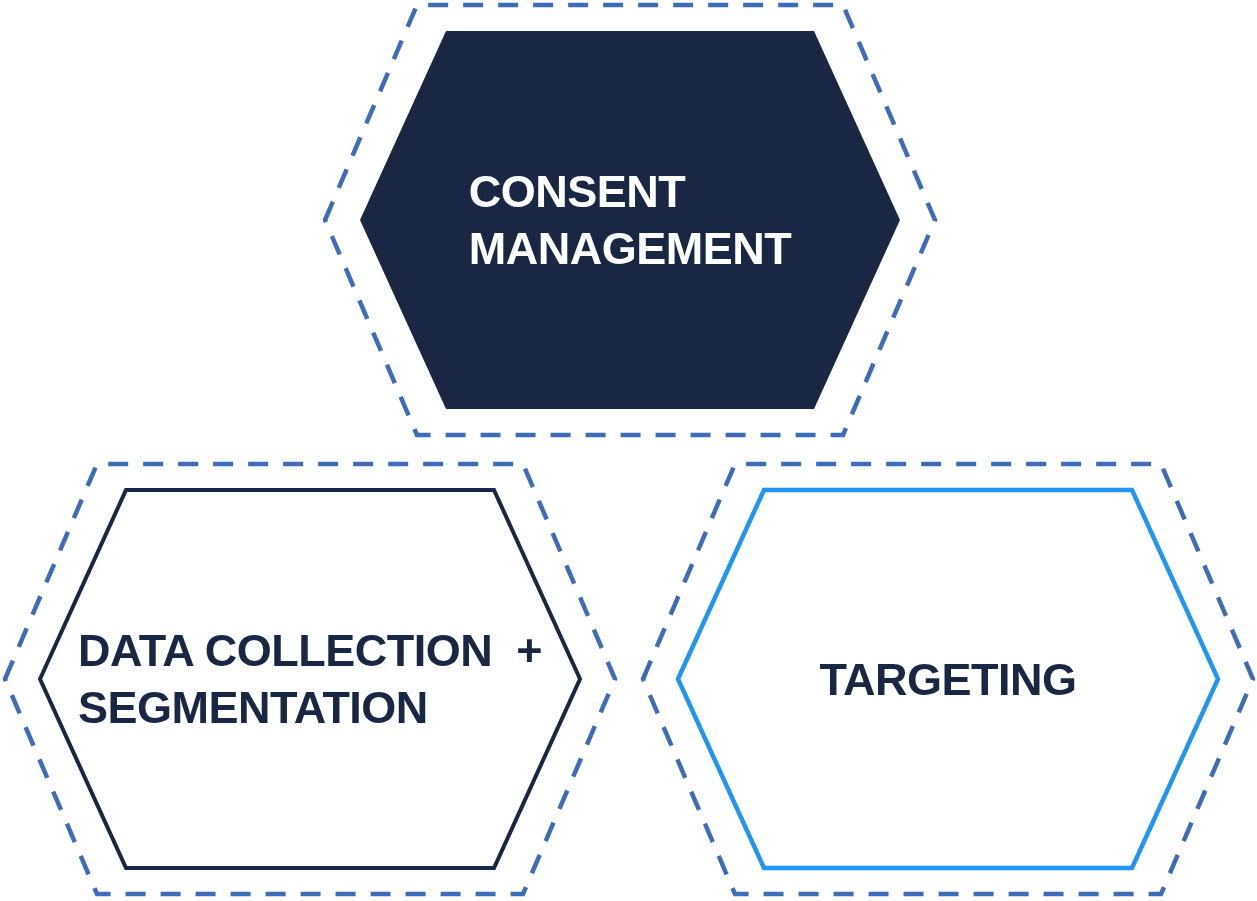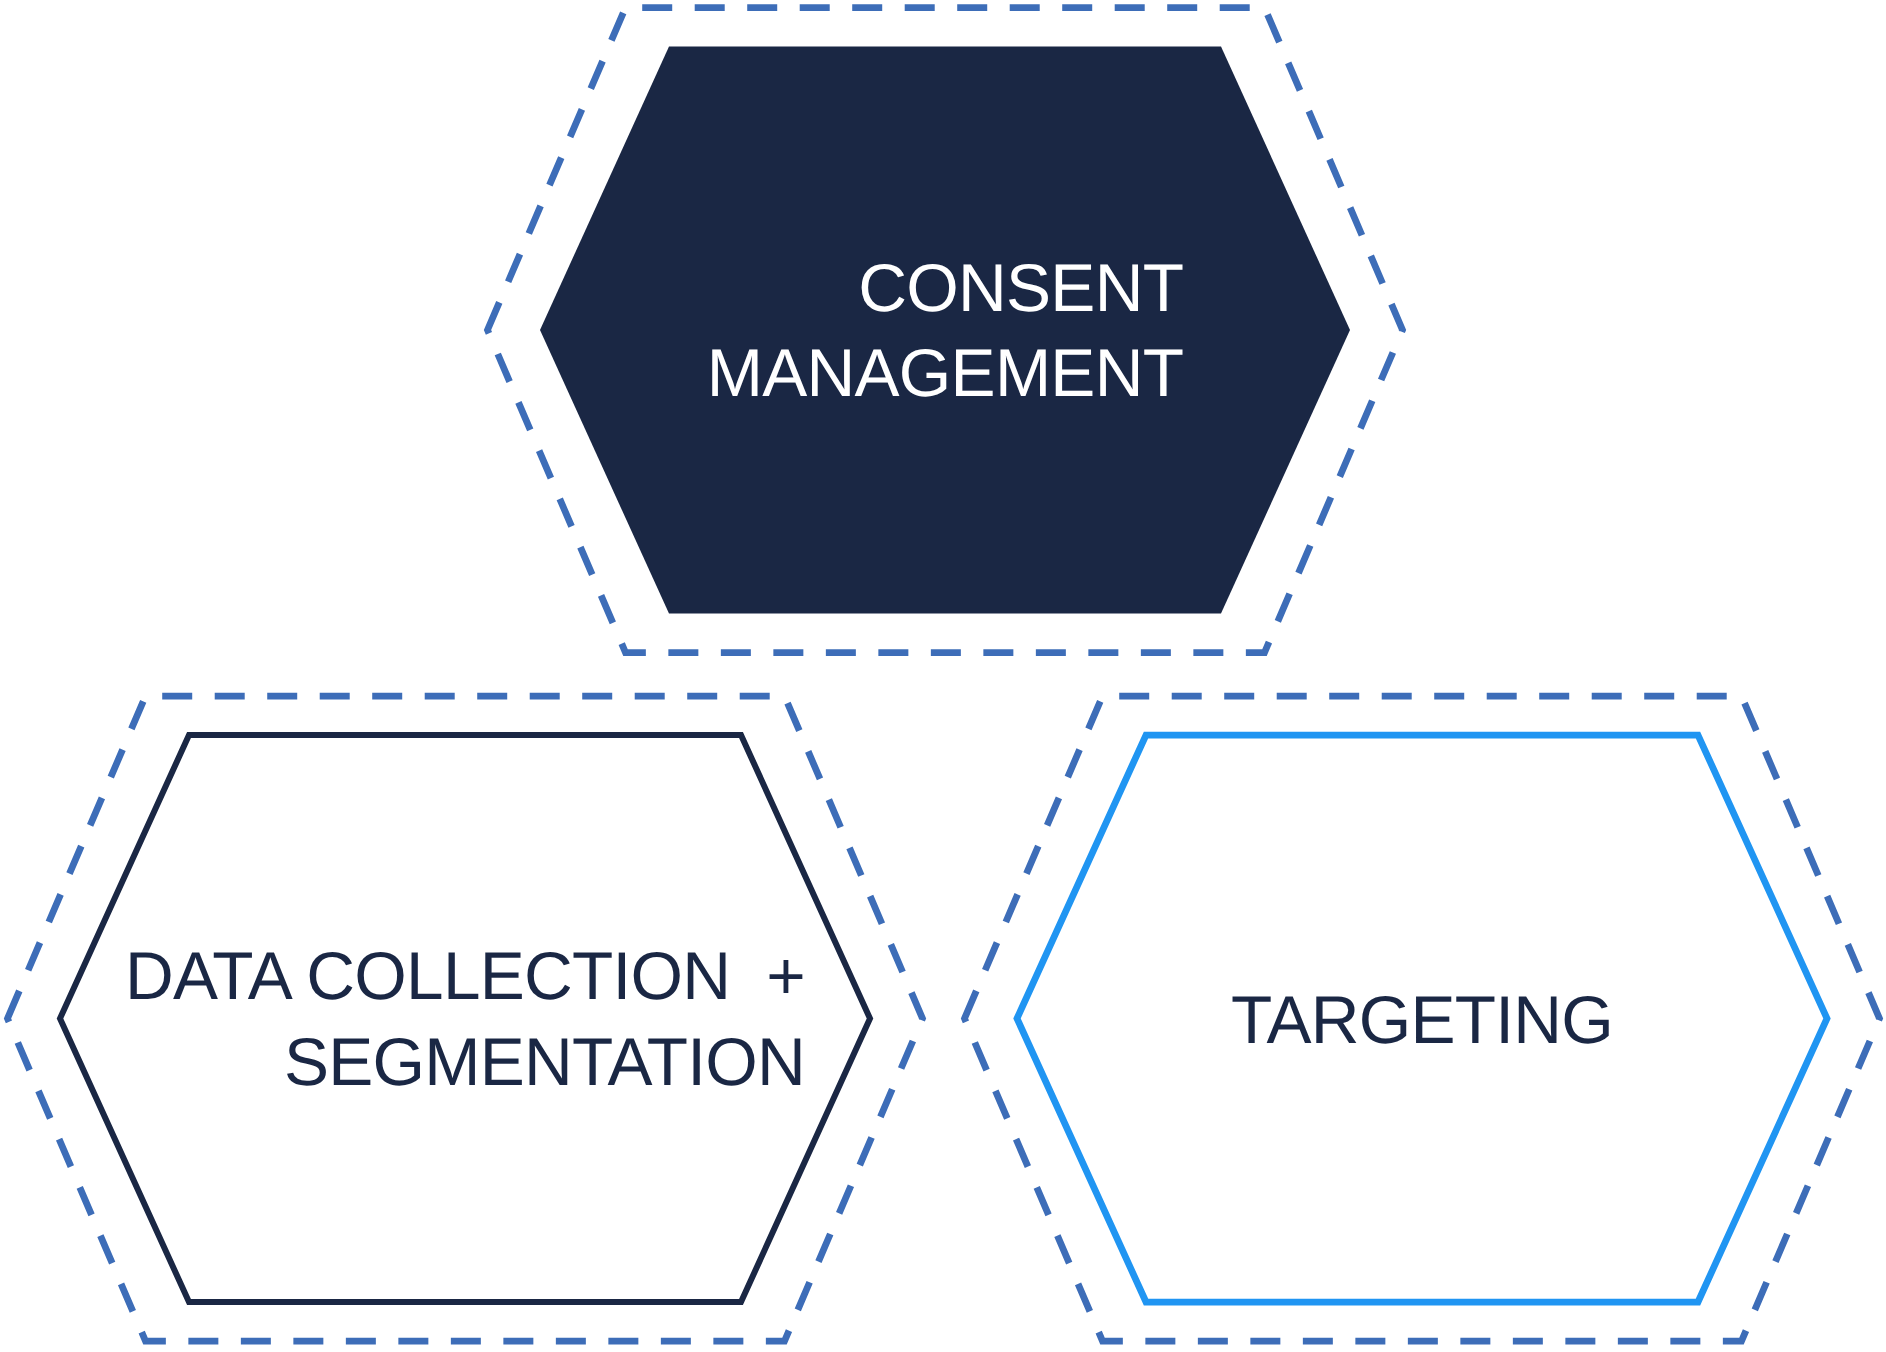--- a/index.html
+++ b/index.html
@@ -39,23 +39,23 @@
     fill: #ffffff;
     stroke-width: 4;
     stroke-linejoin: miter;
   }
   .hex-label {
     position: absolute;
     inset: 0;
     display: flex;
     align-items: center;
     justify-content: center;
-    text-align: right;
+    text-align: left;
     white-space: pre-wrap;
-    font-weight: normal;
+    font-weight: bold;
     font-size: 45px;
     line-height: 57px;
     letter-spacing: -0.5px;
     pointer-events: none;
   }
   .label-light { color: #ffffff; }
   .label-dark  { color: #1a2744; }
 </style>
 </head>
 <body>

